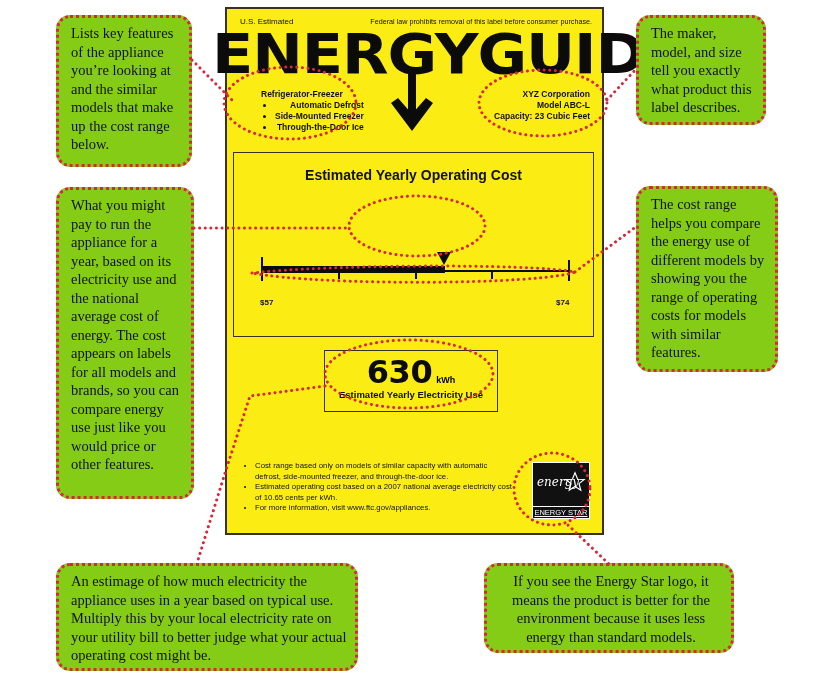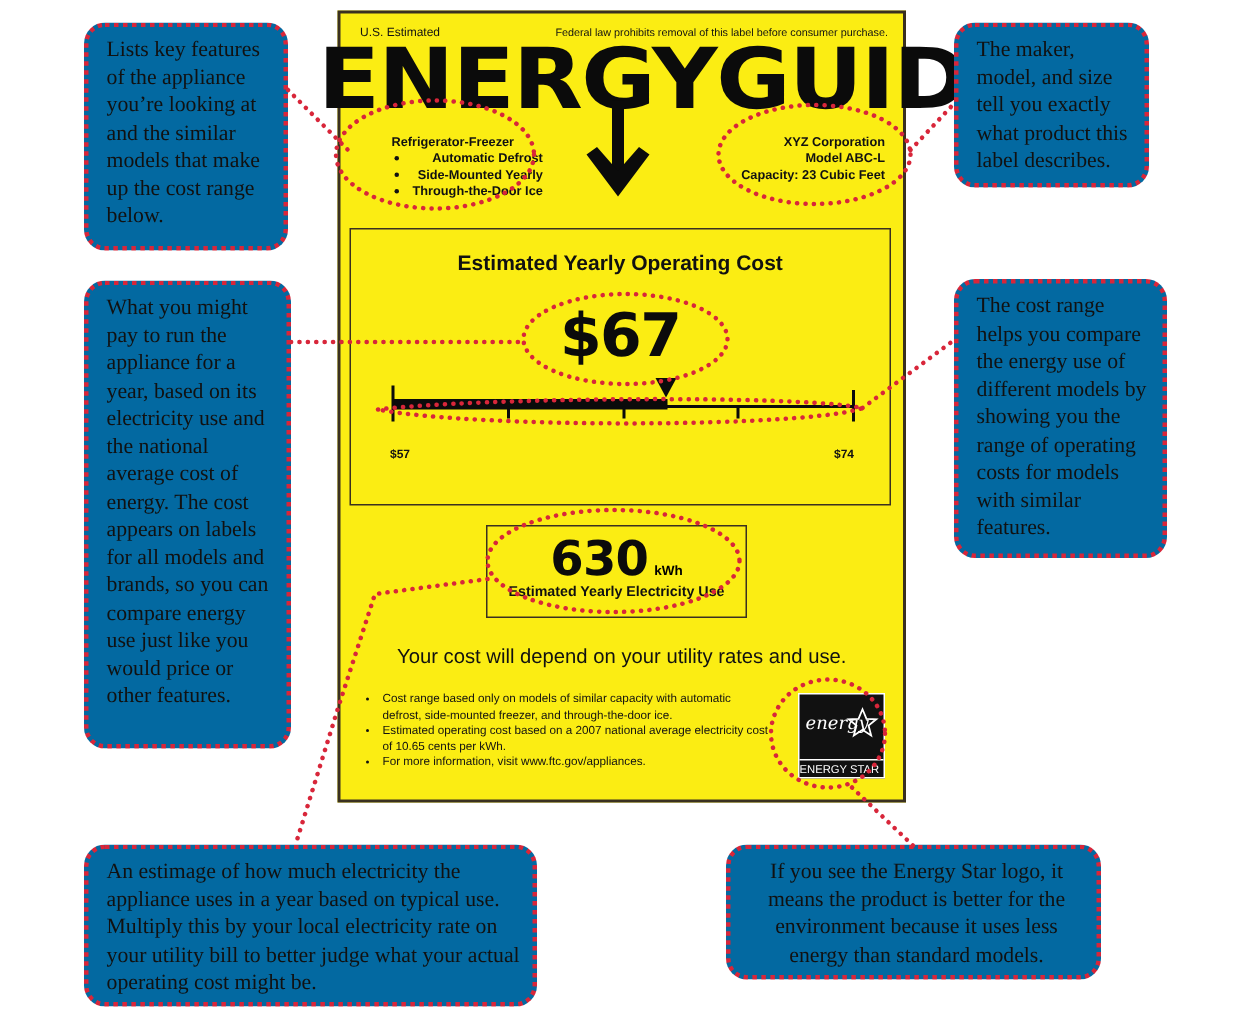--- a/index.html
+++ b/index.html
@@ -28,75 +28,73 @@
   .kwh-unit { font-weight:bold; font-size:9px; margin-left:4px;margin-top:16px; }
   .kwh-label { font-weight:bold; font-size:9.5px; color:#111; margin-top:-2px; }
 
   .depend { position:absolute; left:0; width:100%; top:421px; text-align:center; font-size:13.5px; color:#111; }
   .notes { position:absolute; left:18px; top:452px; width:270px; font-size:7.8px; color:#111; line-height:10.5px; }
   .notes ul { margin:0; padding-left:10px; }
   .notes li { list-style:disc; }
 
   .estar { position:absolute; left:305px; top:453px; width:58px; height:57px; background:#111; color:#fff; box-sizing:border-box; border:1px solid #fff; }
   .estar-script { position:absolute; left:4px; top:12px; font-family:"DejaVu Serif", serif; font-style:italic; font-size:12px; color:#fff; }
-  .estar-bar { position:absolute; left:0; bottom:0; width:100%; height:11px; border-top:1px solid #fff; font-size:7.5px; text-align:left; line-height:11px; color:#fff; }
+  .estar-bar { position:absolute; left:0; bottom:0; width:100%; height:11px; border-top:1px solid #fff; font-size:7.5px; text-align:center; line-height:11px; color:#fff;text-decoration:underline; }
 
-  .callout { position:absolute; border:3px dotted #d8263a; border-radius:14px; background:#0369a1; box-sizing:border-box; font-family:"Liberation Serif", serif; color:#111; font-size:14.5px; line-height:18.5px; padding:6px 8px 6px 12px; }
+  .callout { position:absolute; border:3px dotted #d8263a; border-radius:14px; background:#84cc16; box-sizing:border-box; font-family:"Liberation Serif", serif; color:#111; font-size:14.5px; line-height:18.5px; padding:6px 8px 6px 12px; }
   .overlay { position:absolute; left:0; top:0; pointer-events:none; }
 </style>
 </head>
 <body>
 
 <div class="label">
   <div class="gov">U.S. Estimated</div>
   <div class="law">Federal law prohibits removal of this label before consumer purchase.</div>
   <div class="title">ENERGYGUIDE</div>
   <svg class="arrow-svg" width="46" height="70" viewBox="0 0 46 70">
     <rect x="19" y="0" width="8" height="56" fill="#0b0b0b"></rect>
     <polygon points="2,36 9,31 23,47 37,31 44,36 23,64" fill="#0b0b0b"></polygon>
   </svg>
 
   <div class="feat">
     <div>Refrigerator-Freezer</div>
     <ul>
       <li>Automatic Defrost</li>
-      <li>Side-Mounted Yearly</li>
+      <li>Side-Mounted Freezer</li>
       <li>Through-the-Door Ice</li>
     </ul>
   </div>
 
   <div class="maker">
     <div>XYZ Corporation</div>
     <div>Model ABC-L</div>
     <div>Capacity: 23 Cubic Feet</div>
   </div>
 
   <div class="costbox">
     <div class="cost-title">Estimated Yearly Operating Cost</div>
-    <div class="cost-val">$67</div>
     <svg class="scale" width="361" height="185">
       <polygon points="203,99 217,99 210,112" fill="#0b0b0b"></polygon>
       <rect x="28" y="117" width="307" height="2" fill="#0b0b0b"></rect>
       <rect x="28" y="113" width="183" height="7" fill="#0b0b0b"></rect>
       <rect x="27" y="104" width="2" height="24" fill="#0b0b0b"></rect>
       <rect x="334" y="107" width="2" height="21" fill="#0b0b0b"></rect>
       <rect x="104" y="118" width="2" height="8" fill="#0b0b0b"></rect>
       <rect x="181" y="118" width="2" height="8" fill="#0b0b0b"></rect>
       <rect x="257" y="118" width="2" height="8" fill="#0b0b0b"></rect>
     </svg>
     <div class="lo">$57</div>
     <div class="hi">$74</div>
   </div>
 
   <div class="kwhbox">
     <span class="kwh-num">630</span><span class="kwh-unit">kWh</span>
     <div class="kwh-label">Estimated Yearly Electricity Use</div>
   </div>
 
-  <div class="depend">Your cost will depend on your utility rates and use.</div>
 
   <div class="notes">
     <ul>
       <li>Cost range based only on models of similar capacity with automatic defrost, side-mounted freezer, and through-the-door ice.</li>
       <li>Estimated operating cost based on a 2007 national average electricity cost of 10.65 cents per kWh.</li>
       <li>For more information, visit www.ftc.gov/appliances.</li>
     </ul>
   </div>
 
   <div class="estar">

